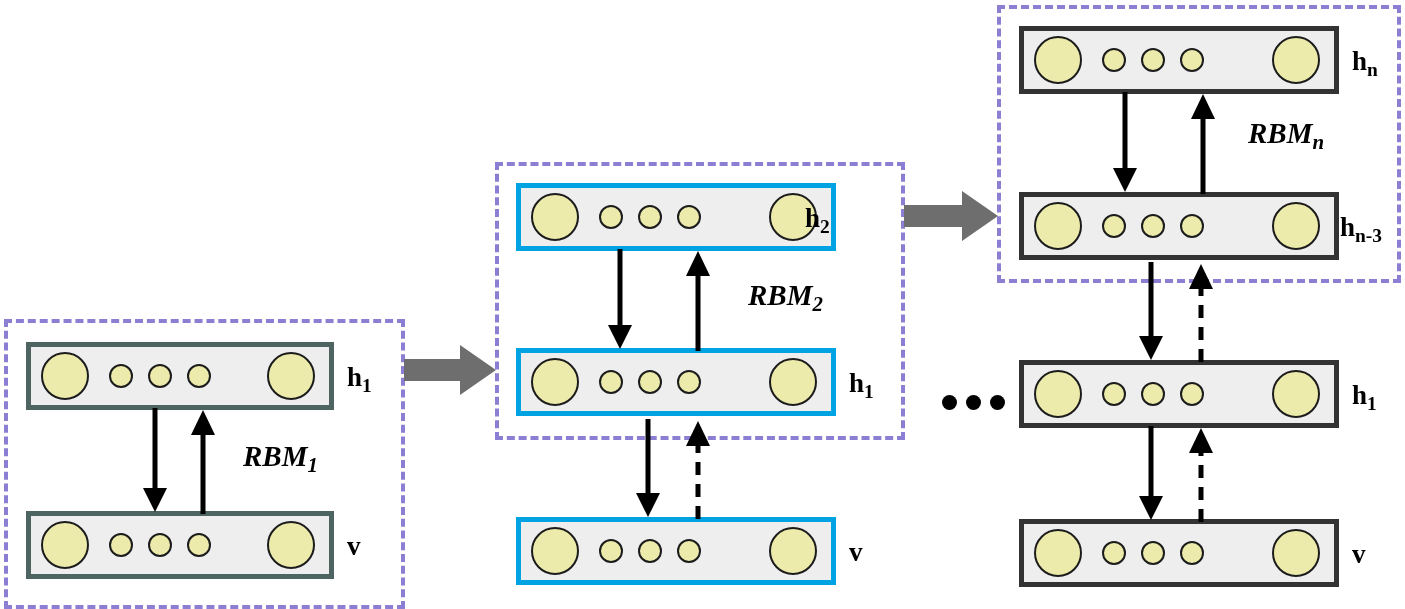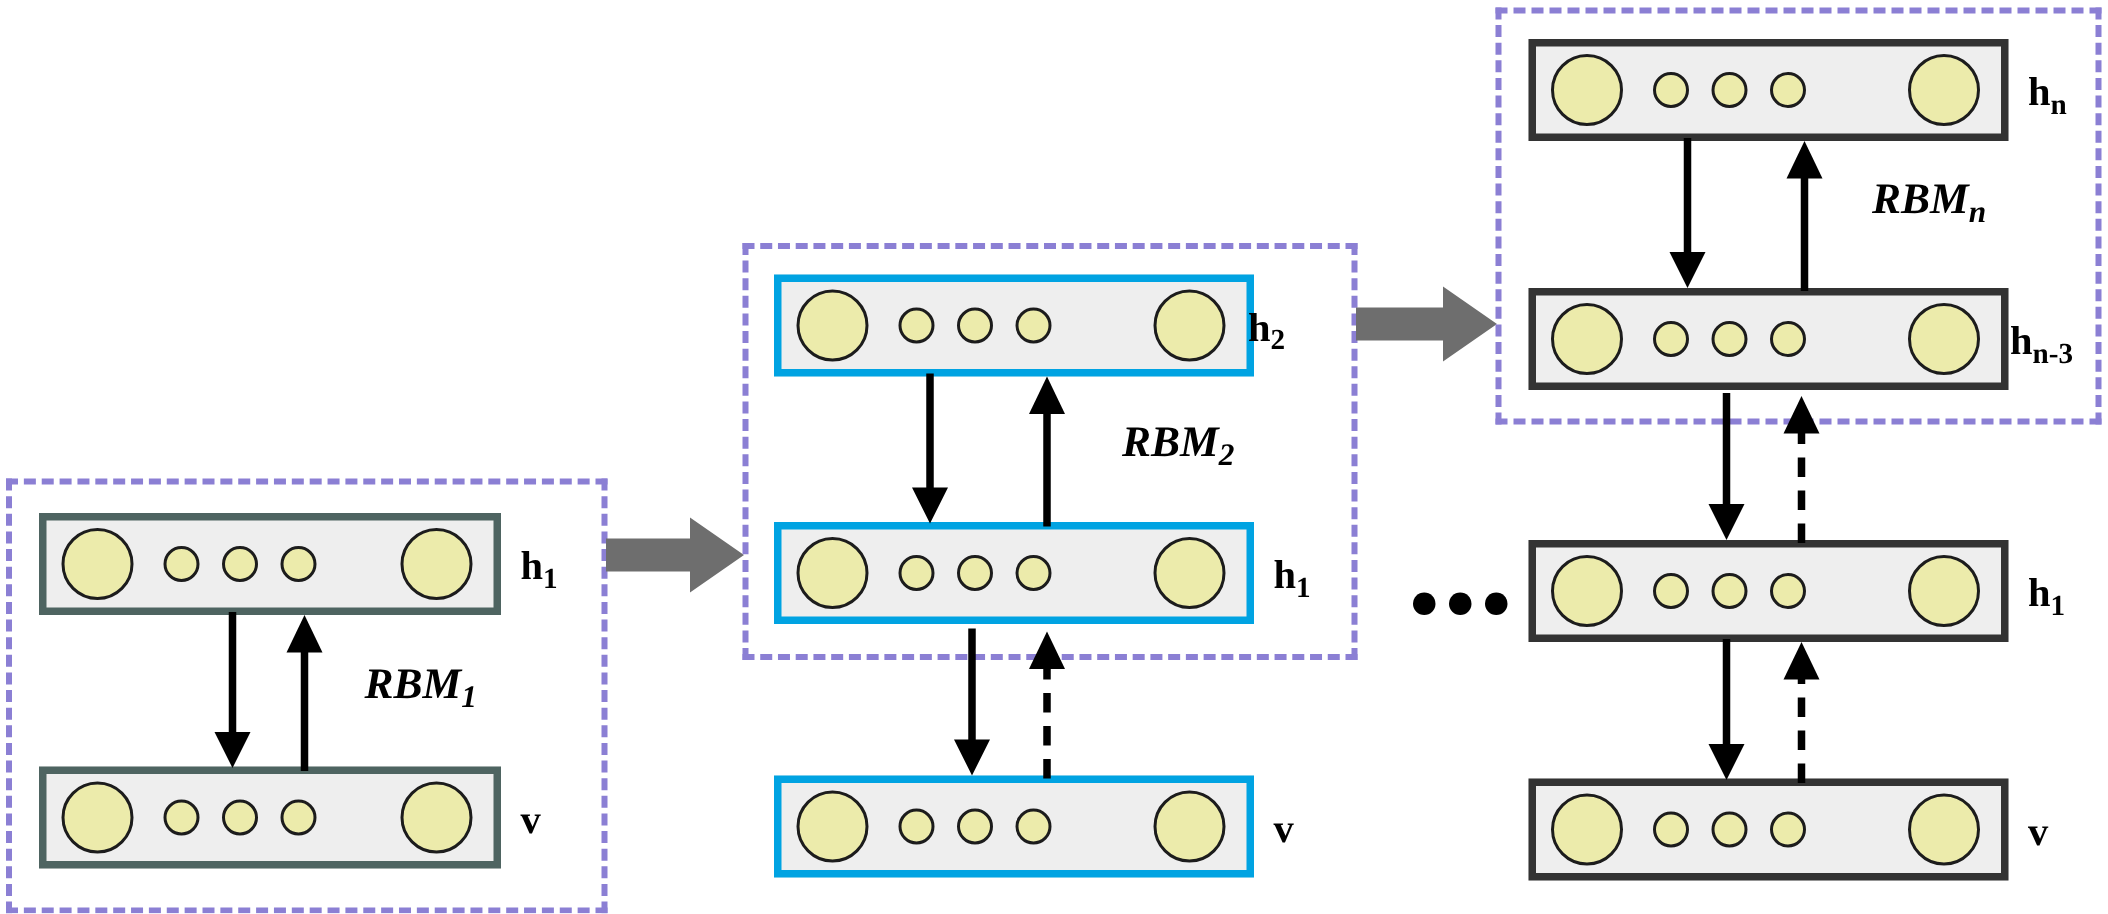--- a/index.html
+++ b/index.html
@@ -155,21 +155,21 @@
 
   <div class="layer cyan" style="left:516px; top:183px; width:320px; height:68px;">
     <div class="nodes">
       <div class="node big" style="left:10px;"></div>
       <div class="node small" style="left:78px;"></div>
       <div class="node small" style="left:117px;"></div>
       <div class="node small" style="left:156px;"></div>
       <div class="node big" style="left:248px;"></div>
     </div>
   </div>
-  <div class="lbl lbl-layer" style="left:832px; top:205px;">
+  <div class="lbl lbl-layer" style="left:805px; top:205px;">
     <span>h</span><sub>2</sub>
   </div>
 
   <div class="layer cyan" style="left:516px; top:348px; width:320px; height:68px;">
     <div class="nodes">
       <div class="node big" style="left:10px;"></div>
       <div class="node small" style="left:78px;"></div>
       <div class="node small" style="left:117px;"></div>
       <div class="node small" style="left:156px;"></div>
       <div class="node big" style="left:248px;"></div>

